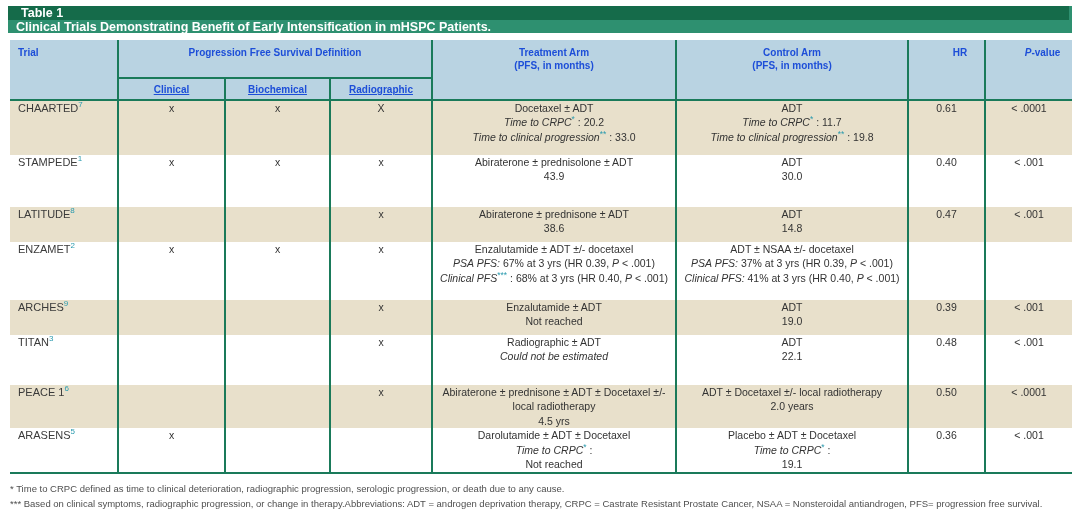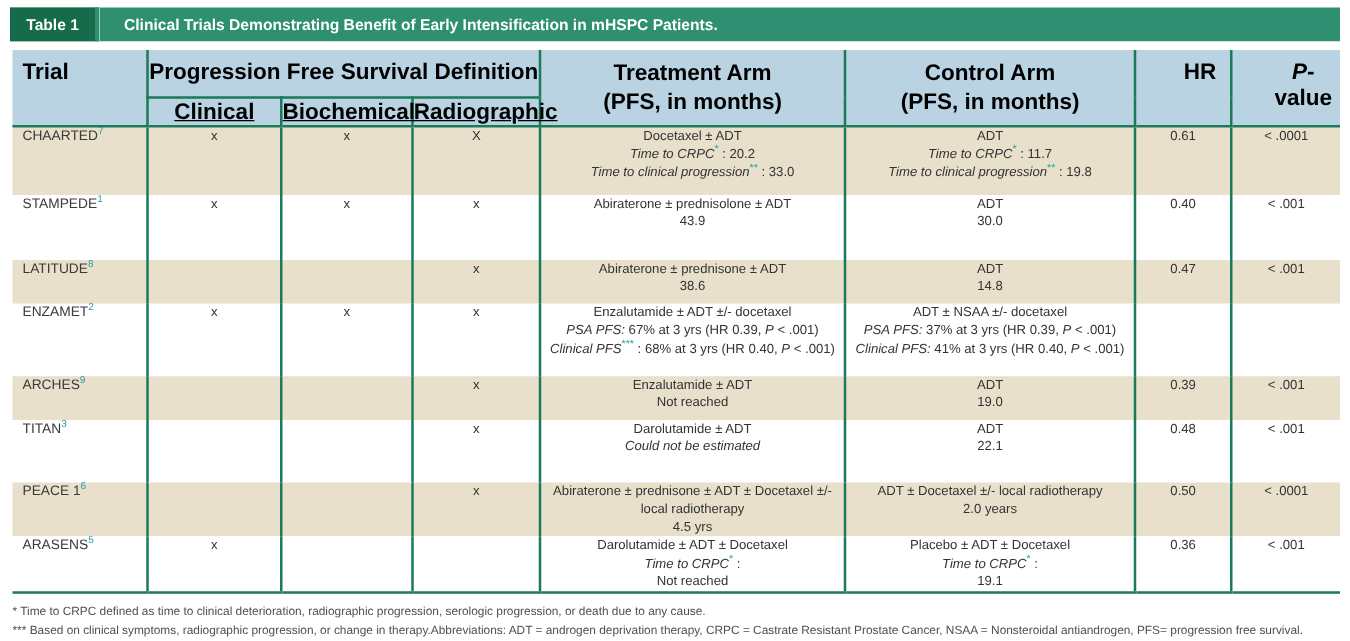--- a/index.html
+++ b/index.html
@@ -8,40 +8,41 @@
     --text-dark:#333333; --footnote-gray:#4f4f4f;
   }
   html,body{margin:0;padding:0;}
   body{
     width:1080px;height:513px;background:#ffffff;overflow:hidden;
     font-family:"Liberation Sans", sans-serif;color:var(--text-dark);
   }
   .title-bar{
     margin:6px 8px 0 8px;height:27px;display:flex;align-items:stretch;
     background:var(--bar-green);
+    flex-direction:column;
   }
   .title-label{
     background:var(--label-green);color:#fff;font-weight:bold;font-size:12.5px;
     display:flex;align-items:center;padding:0 13px;border-right:3px solid var(--bar-green);
     box-shadow:1px 0 0 rgba(255,255,255,.55);
   }
   .title-text{
     color:#fff;font-weight:bold;font-size:12.5px;display:flex;align-items:center;
-    padding-left:20px;flex:1;
+    padding-left:8px;flex:1;
   }
   .trials-table{
     margin:7px 8px 0 10px;border-collapse:collapse;table-layout:fixed;width:1062px;
   }
   .trials-table th,.trials-table td{
     border-left:2px solid var(--border-teal);
     padding:0;margin:0;
   }
   .trials-table .col-first{border-left:none;}
   thead th{
-    background:var(--header-blue);font-weight:bold;font-size:18px;color:#000000;
+    background:var(--header-blue);font-weight:bold;font-size:10px;color:#1d4ed8;
     vertical-align:top;text-align:center;
   }
   thead tr:first-child{height:38px;}
   thead tr:last-child{height:22px;}
   thead tr:last-child th{border-bottom:2px solid var(--border-teal);vertical-align:middle;text-decoration:underline;}
   th.th-trial{text-align:left;padding:7px 0 0 8px;border-bottom:2px solid var(--border-teal);}
   th.th-pfs{border-bottom:2px solid var(--border-teal);padding-top:7px;}
   th.th-arm{padding-top:7px;line-height:1.25;border-bottom:2px solid var(--border-teal);}
   th.th-hr,th.th-p{padding-top:7px;border-bottom:2px solid var(--border-teal);padding-left:27px;}
   tbody td{
@@ -195,21 +196,21 @@
           </td>
           <td>0.39</td>
           <td>&lt; .001</td>
         </tr>
         <tr>
           <td class="trial col-first"><span>TITAN</span><span class="ref">3</span></td>
           <td></td>
           <td></td>
           <td>x</td>
           <td class="arm">
-            <div class="ln">Darolutamide ± ADT</div>
+            <div class="ln">Radiographic ± ADT</div>
             <div class="ln"><span class="it">Could not be estimated</span></div>
           </td>
           <td class="arm">
             <div class="ln">ADT</div>
             <div class="ln">22.1</div>
           </td>
           <td>0.48</td>
           <td>&lt; .001</td>
         </tr>
         <tr class="shade">

